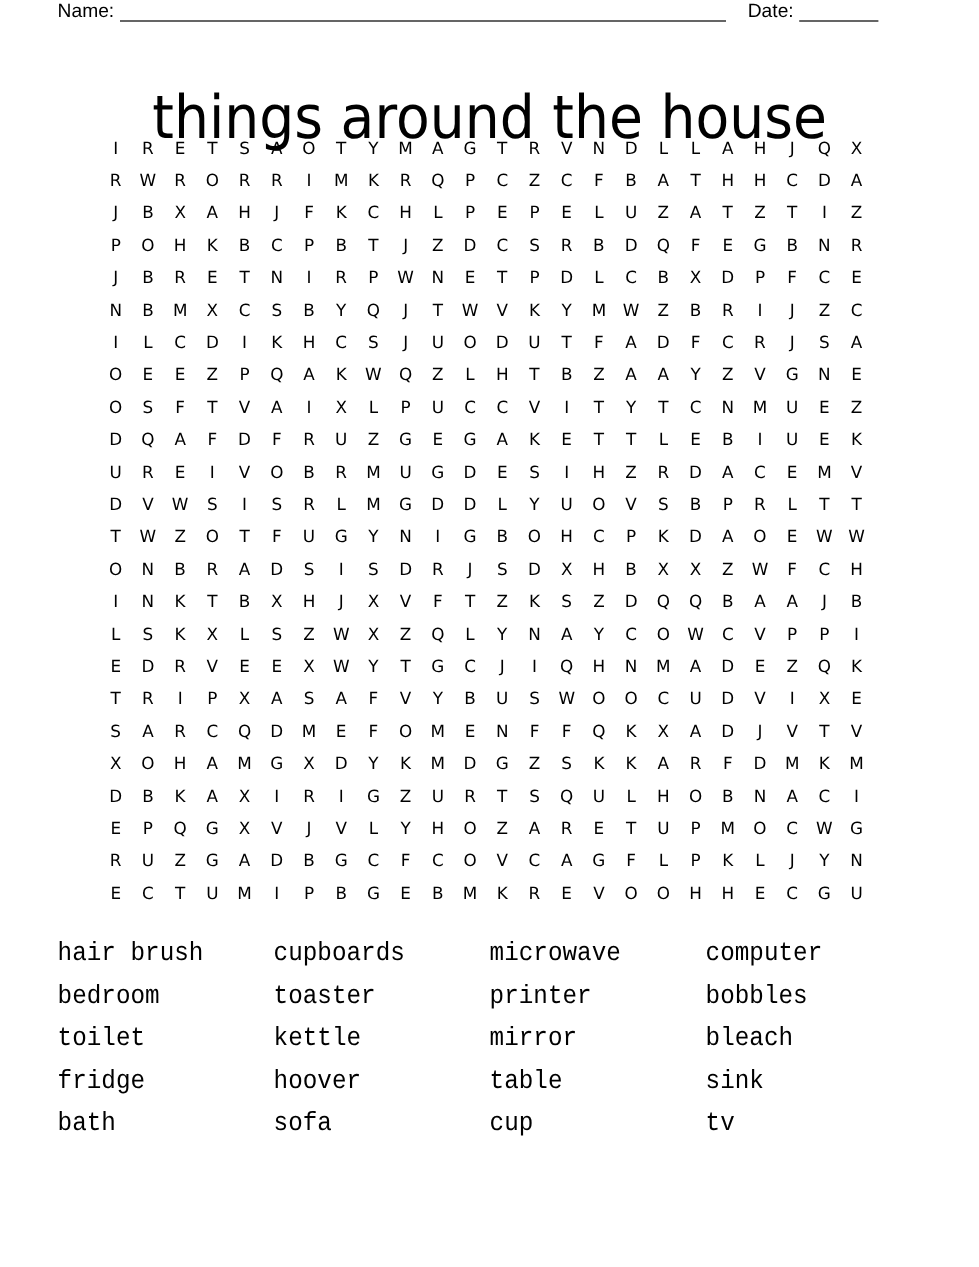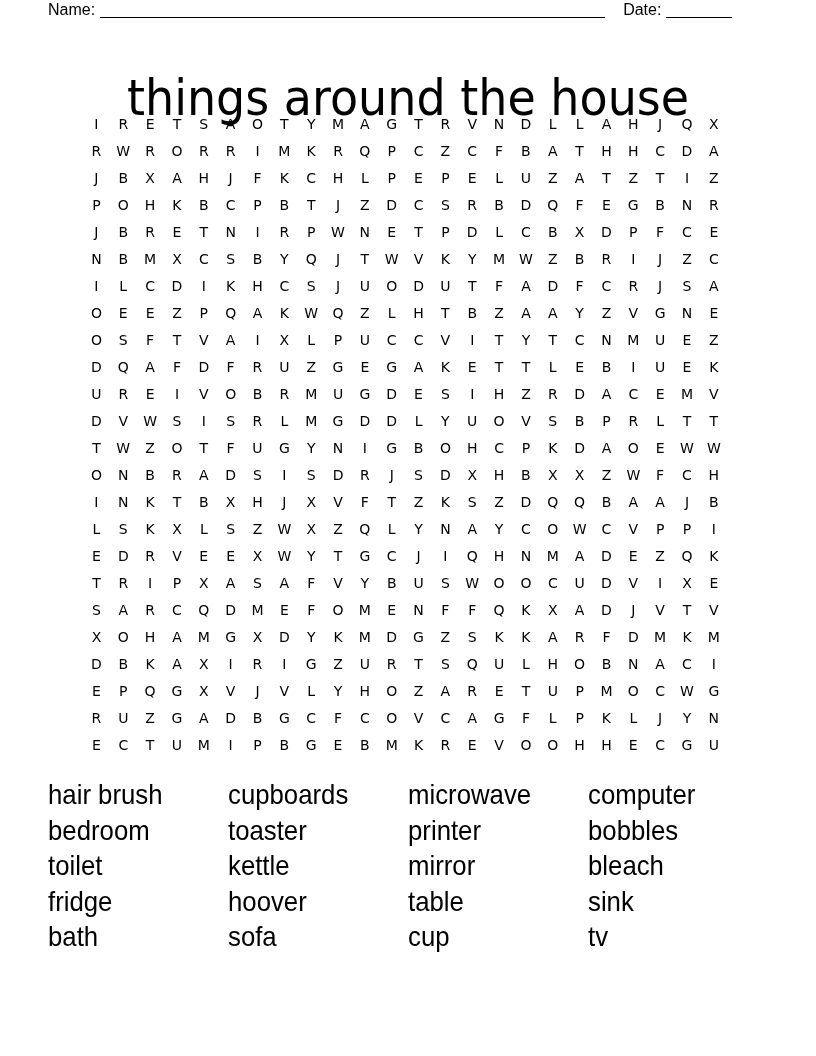--- a/index.html
+++ b/index.html
@@ -19,21 +19,21 @@
   }
   .grid {
     position: absolute; top: 114px; left: 83px;
     display: grid; grid-template-columns: repeat(24, 26.85px); grid-auto-rows: 27px;
     font-family: "DejaVu Sans", sans-serif; font-size: 14px;
   }
   .grid .cell { text-align: center; line-height: 21px; height: 27px; }
   .words {
     position: absolute; top: 780px; left: 48px;
     display: grid; grid-template-columns: 180px 180px 180px 180px; grid-auto-rows: 35.5px;
-    font-family: Liberation Sans, sans-serif; font-size: 28px;
+    font-family: Liberation Mono, monospace; font-size: 22px;
   }
   .words .word { line-height: 30px; transform-origin: left center; transform: scaleX(0.92); white-space: nowrap; }
 </style>
 </head>
 <body>
 
 <div class="header-line">
   <span class="lbl">Name:</span>
   <span class="name-line"></span>
   <span class="lbl">Date:</span>

